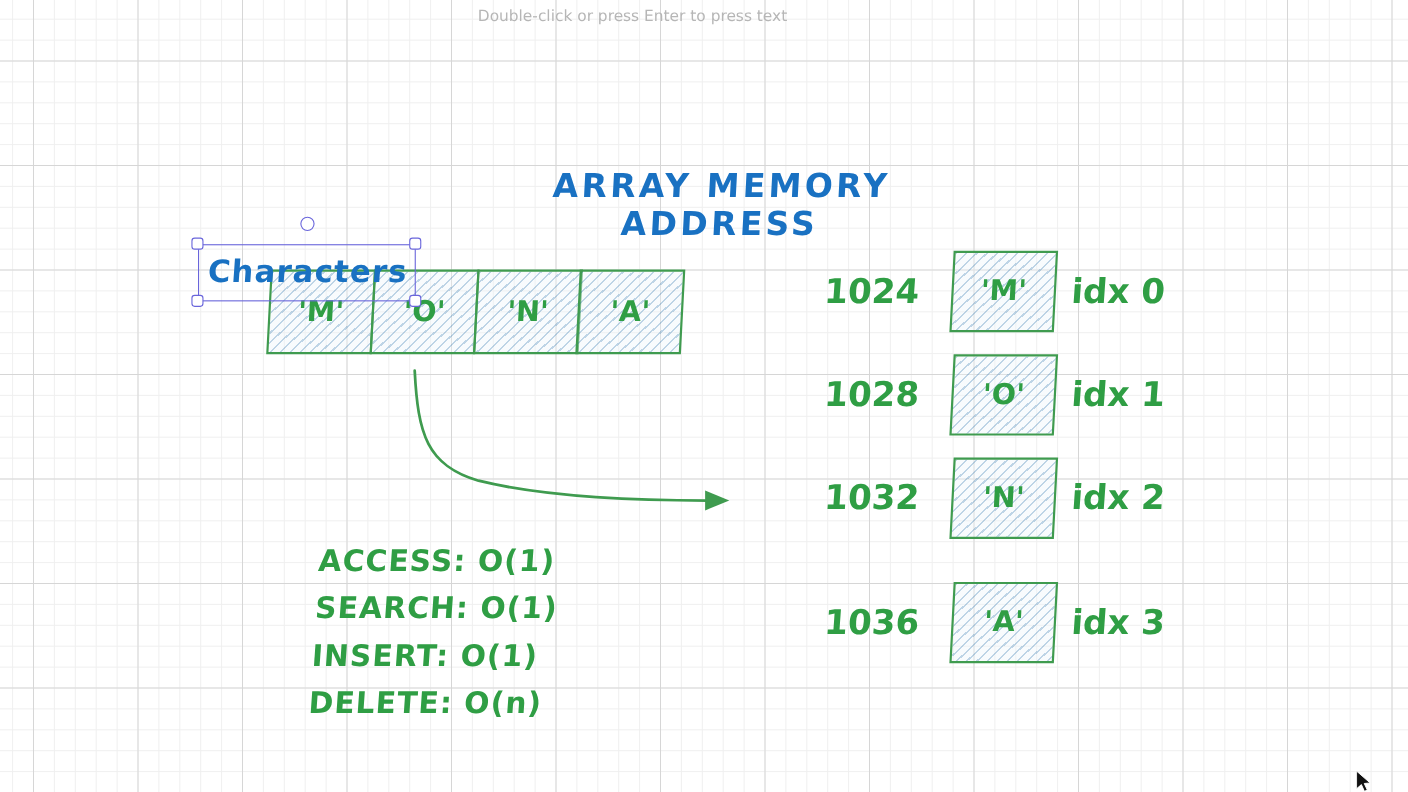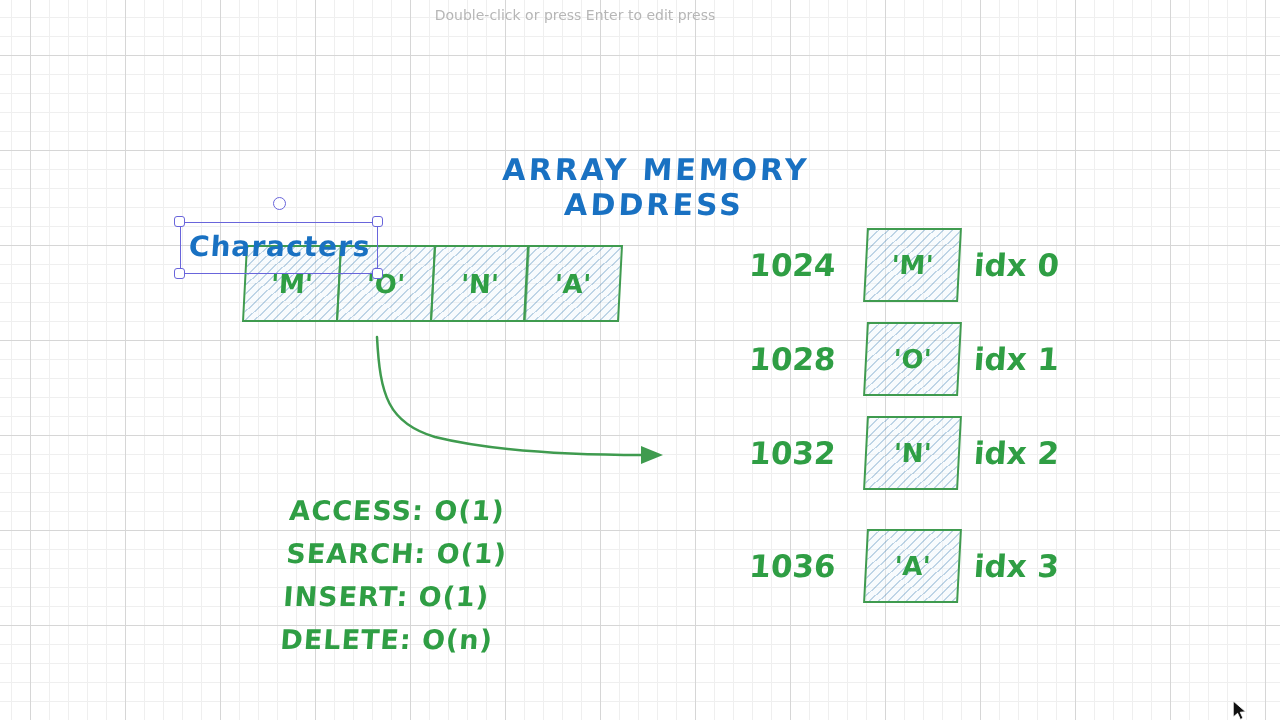--- a/index.html
+++ b/index.html
@@ -103,21 +103,21 @@
     font-size: 27px; font-weight: bold; line-height: 43px;
     letter-spacing: 1px; transform: skewX(-4deg);
   }
 
   .arrow-svg { left: 340px; top: 325px; z-index: 1; }
   .cursor-svg { left: 1233px; top: 701px; z-index: 20; }
 </style>
 </head>
 <body>
 
-<div class="abs hint">Double-click or press Enter to edit press</div>
+<div class="abs hint">Double-click or press Enter to press text</div>
 
 <div class="abs title">ARRAY MEMORY ADDRESS</div>
 
 <div class="abs array-row">
   <div class="array-cell hatch hand-green">'M'</div>
   <div class="array-cell hatch hand-green">'O'</div>
   <div class="array-cell hatch hand-green">'N'</div>
   <div class="array-cell hatch hand-green">'A'</div>
 </div>
 

